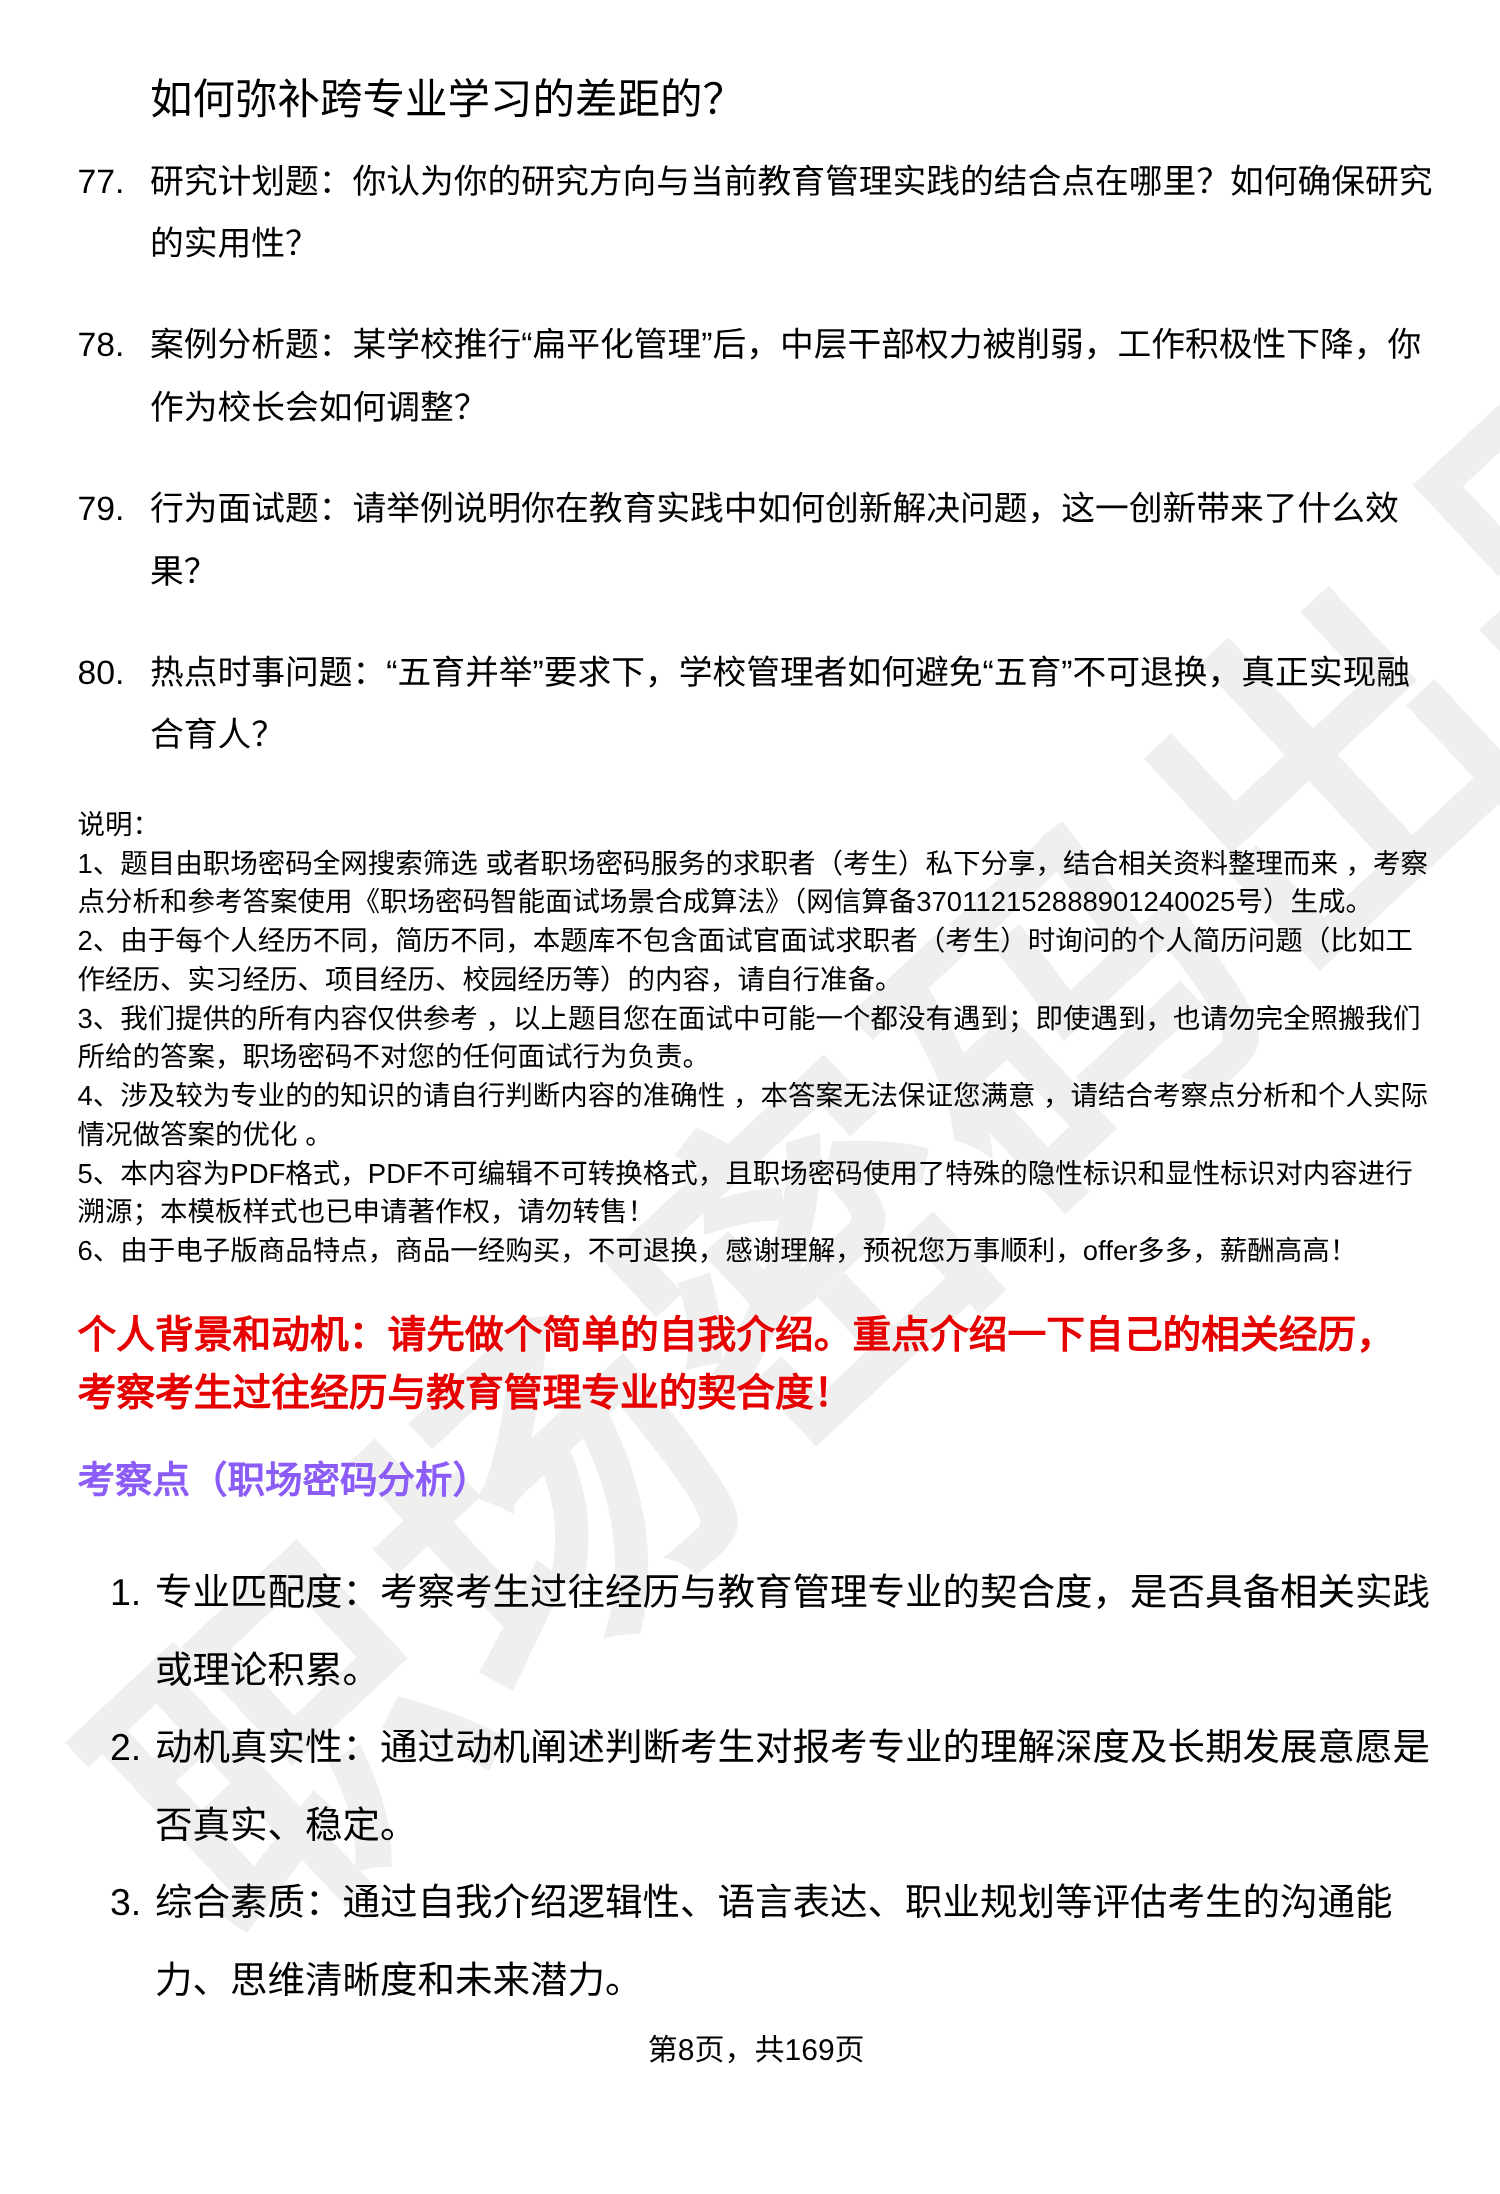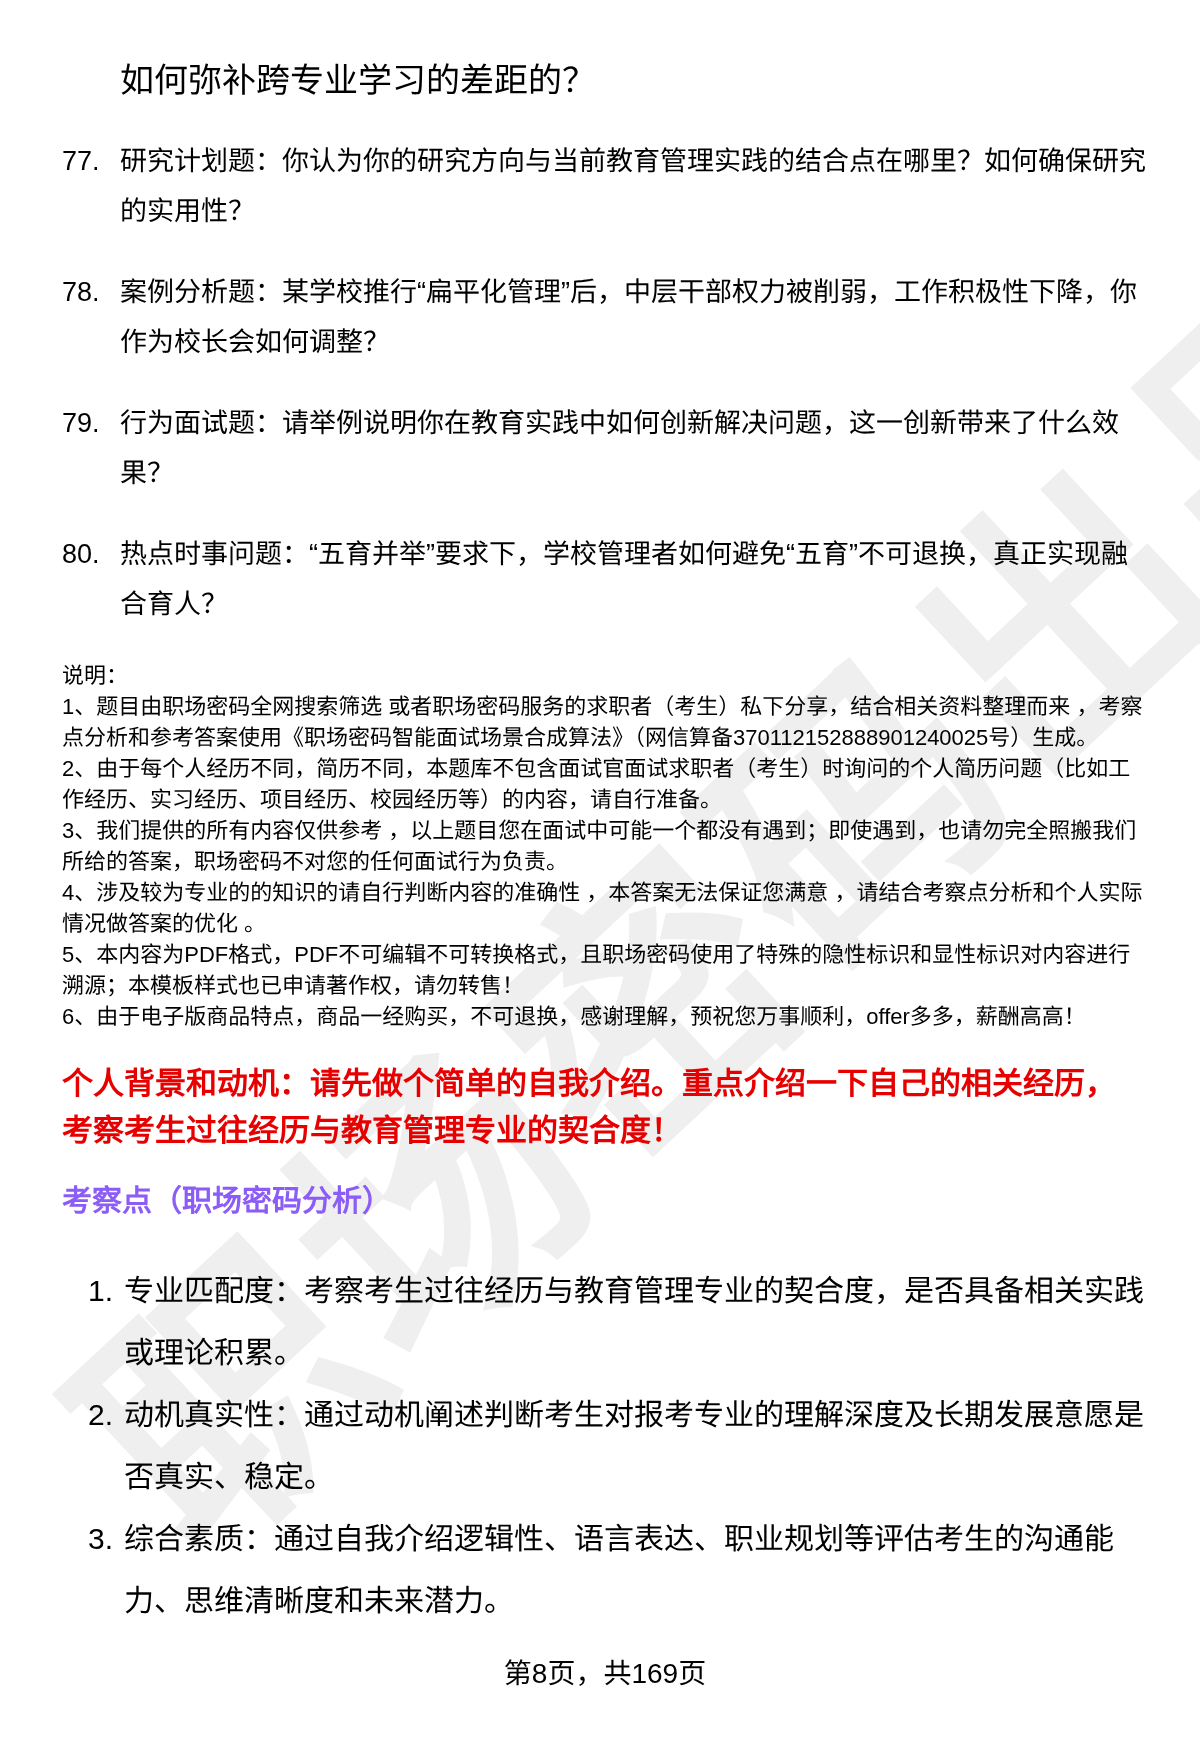--- a/index.html
+++ b/index.html
@@ -30,21 +30,21 @@
   .content {
     position: relative;
     z-index: 1;
     padding: 55px 52px 0 62px;
   }
   
   .cont-line {
     margin-left: 58px;
     font-size: 34px;
     line-height: 50px;
-    margin-bottom: 31px;
+    margin-bottom: 15px;
   }
   .question {
     display: flex;
     font-size: 27px;
     line-height: 50px;
     margin-bottom: 31px;
     justify-content: center;
   }
   .q-num { width: 58px; flex: none; }
   .q-text { flex: 1; }
@@ -72,23 +72,23 @@
   }
   .analysis-list {
     margin-top: 38px;
     font-size: 30px;
     line-height: 62px;
   }
   .a-point { display: flex; padding-left: 26px; }
   .a-num { width: 36px; flex: none; }
   .a-text { flex: 1; }
   .footer {
-    margin-top: 22px;
+    margin-top: 5px;
     text-align: center;
-    font-size: 28px;
+    font-size: 24px;
     line-height: 40px;
   }
 </style>
 </head>
 <body>
 
 <div class="page">
 
   <div class="watermark">职场密码出品</div>
 

